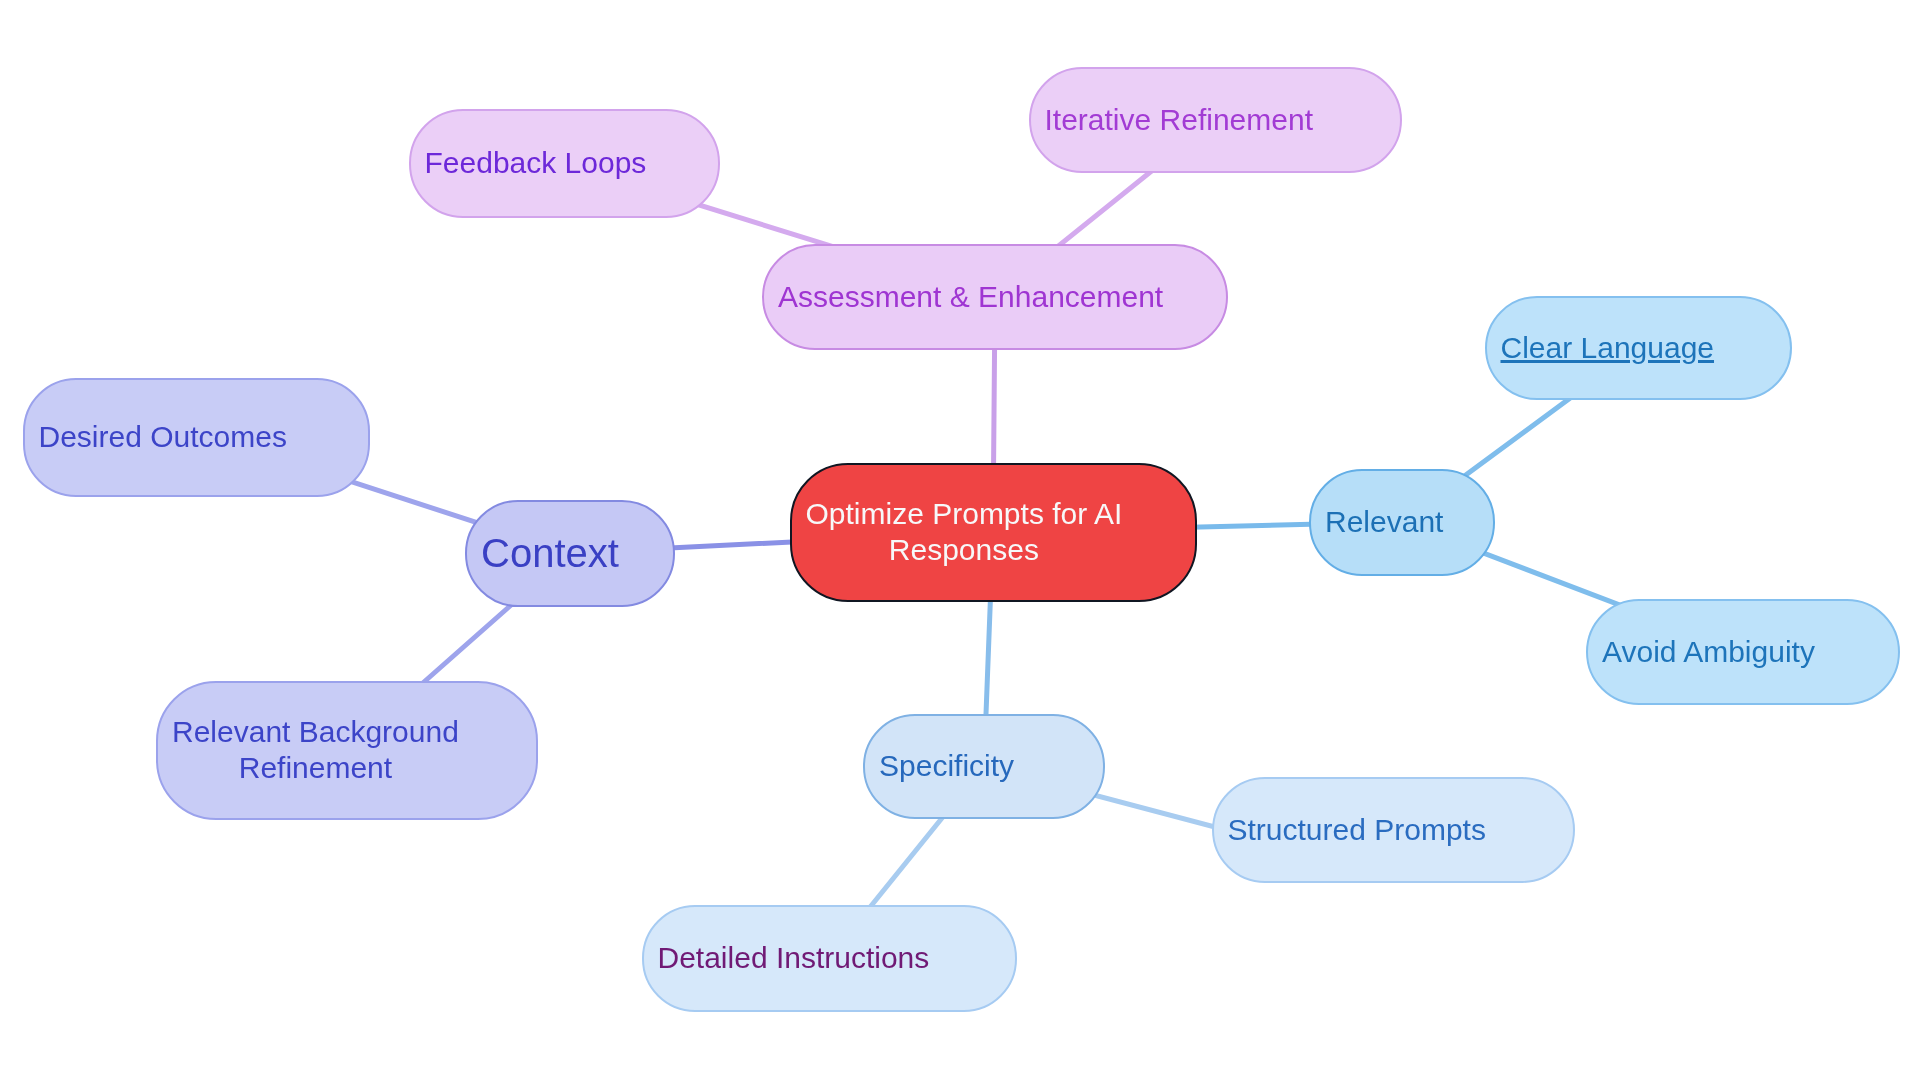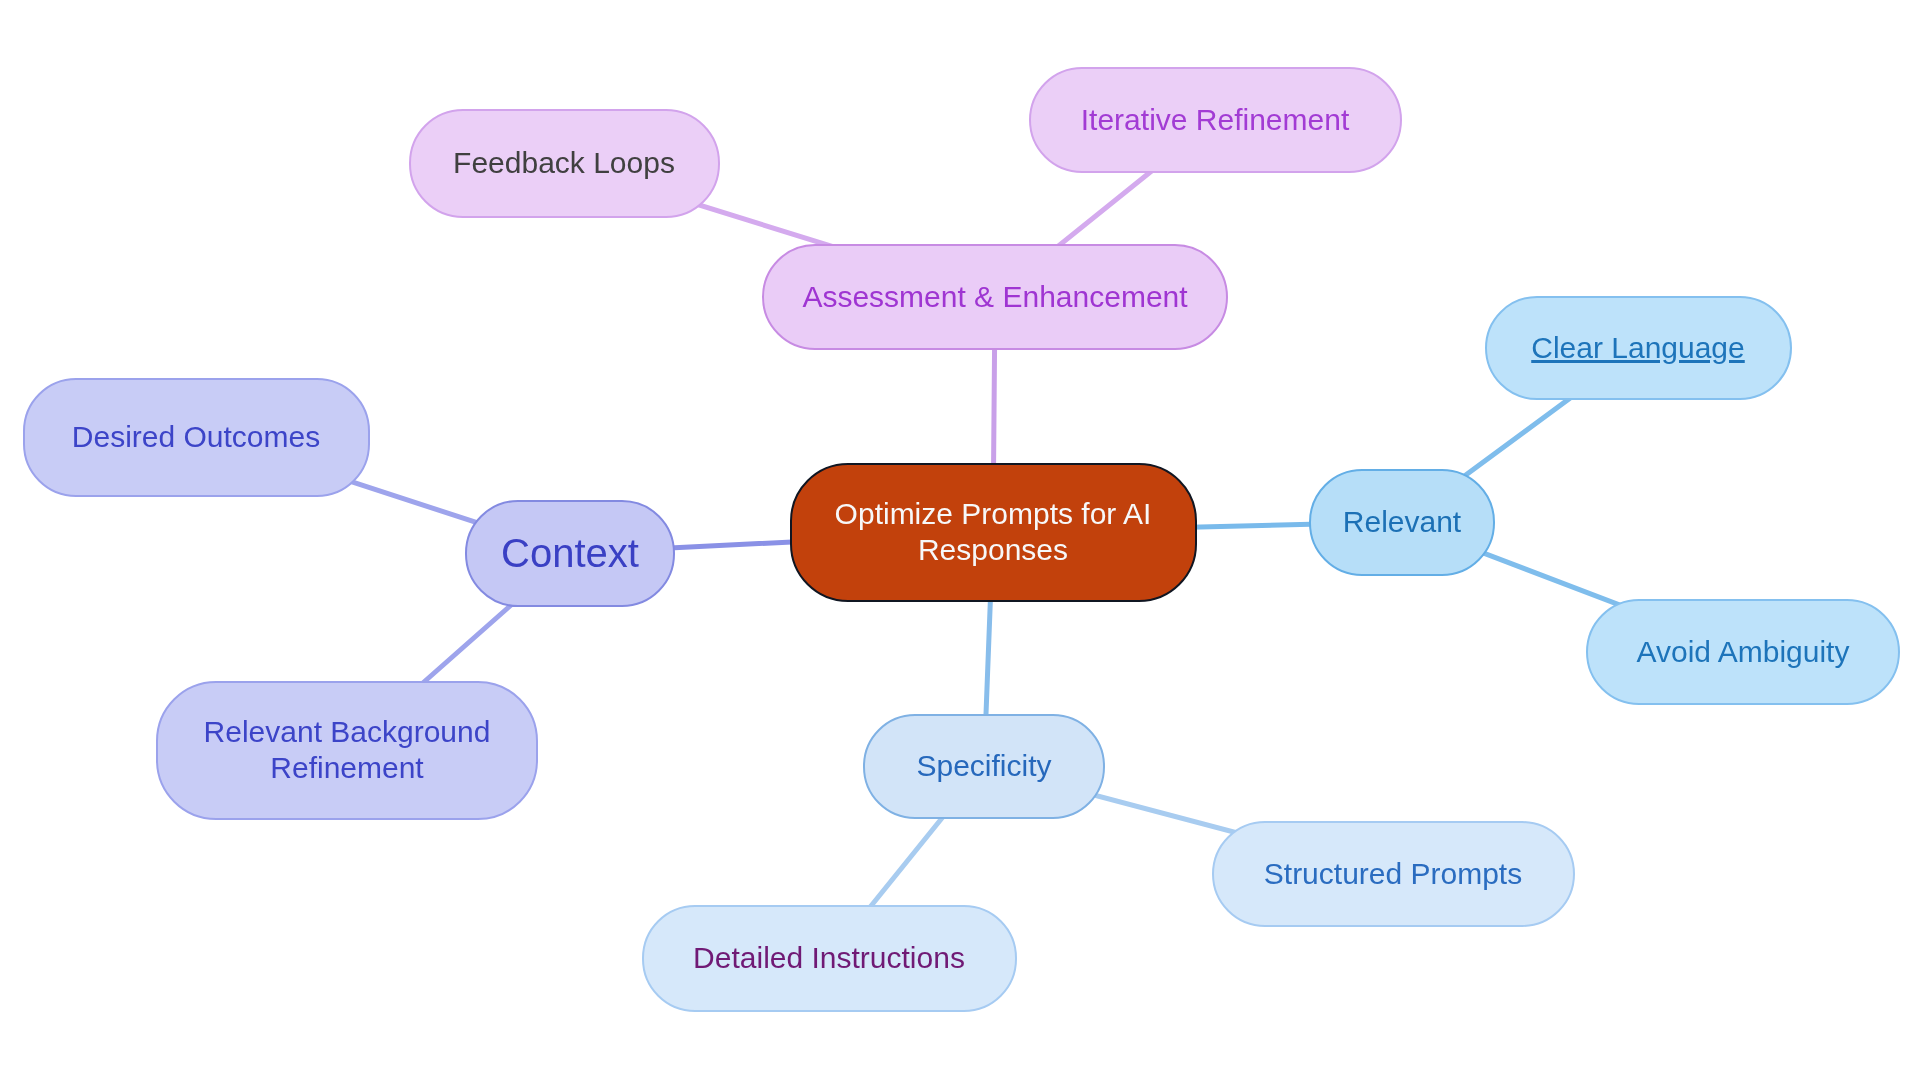--- a/index.html
+++ b/index.html
@@ -19,21 +19,20 @@
     position: absolute;
     left: 0;
     top: 0;
     width: 1920px;
     height: 1083px;
   }
   .node {
     position: absolute;
     display: flex;
     align-items: center;
-    justify-content: center;
     text-align: center;
     box-sizing: border-box;
     border-style: solid;
     border-width: 2px;
     cursor: pointer;
   }
   .node span {
     white-space: pre-line;
     line-height: 1.2;
     display: block;
@@ -52,28 +51,28 @@
       <line x1="1402" y1="522" x2="1638" y2="348" stroke="#7fbdec" stroke-width="5" stroke-linecap="round"></line>
       <line x1="1402" y1="522" x2="1743" y2="652" stroke="#7fbdec" stroke-width="5" stroke-linecap="round"></line>
       <line x1="993" y1="532" x2="570" y2="553" stroke="#8a91e6" stroke-width="5" stroke-linecap="round"></line>
       <line x1="570" y1="553" x2="196" y2="431" stroke="#9ea4ec" stroke-width="5" stroke-linecap="round"></line>
       <line x1="570" y1="553" x2="347" y2="750" stroke="#9ea4ec" stroke-width="5" stroke-linecap="round"></line>
       <line x1="993" y1="532" x2="984" y2="766" stroke="#88bdeb" stroke-width="5" stroke-linecap="round"></line>
       <line x1="984" y1="766" x2="829" y2="958" stroke="#a8ccf0" stroke-width="5" stroke-linecap="round"></line>
       <line x1="984" y1="766" x2="1393" y2="874" stroke="#a8ccf0" stroke-width="5" stroke-linecap="round"></line>
     </svg>
   <div id="nodes">
-      <div class="node" style="left: 789.5px; top: 462.5px; width: 407px; height: 139px; border-radius: 58px; background: #c2410c; border-color: rgb(16, 22, 34); color: rgb(247, 248, 249); font-size: 30px;">
+      <div class="node" style="left: 789.5px; top: 462.5px; width: 407px; height: 139px; border-radius: 58px; background: #ef4444; border-color: rgb(16, 22, 34); color: rgb(247, 248, 249); font-size: 30px;">
         <span>Optimize Prompts for AI
 Responses</span>
       </div>
       <div class="node" style="left: 762px; top: 244px; width: 466px; height: 106px; border-radius: 53px; background: rgb(234, 204, 247); border-color: rgb(199, 139, 227); color: rgb(159, 53, 210); font-size: 30px;">
         <span>Assessment &amp; Enhancement</span>
       </div>
-      <div class="node" style="left: 408.5px; top: 108.5px; width: 311px; height: 109px; border-radius: 54px; background: rgb(235, 207, 247); border-color: rgb(210, 163, 236); color: #404040; font-size: 30px;">
+      <div class="node" style="left: 408.5px; top: 108.5px; width: 311px; height: 109px; border-radius: 54px; background: rgb(235, 207, 247); border-color: rgb(210, 163, 236); color: #6d28d9; font-size: 30px;">
         <span>Feedback Loops</span>
       </div>
       <div class="node" style="left: 1028.5px; top: 67px; width: 373px; height: 106px; border-radius: 53px; background: rgb(235, 207, 247); border-color: rgb(210, 163, 236); color: rgb(162, 59, 212); font-size: 30px;">
         <span>Iterative Refinement</span>
       </div>
       <div class="node" style="left: 1309px; top: 468.5px; width: 186px; height: 107px; border-radius: 53px; background: rgb(182, 222, 248); border-color: rgb(99, 174, 230); color: rgb(28, 112, 181); font-size: 30px;">
         <span>Relevant</span>
       </div>
       <div class="node" style="left: 1484.5px; top: 296px; width: 307px; height: 104px; border-radius: 52px; background: rgb(189, 226, 250); border-color: rgb(132, 192, 239); color: rgb(29, 116, 186); font-size: 30px; text-decoration: underline;">
         <span>Clear Language</span>
@@ -90,17 +89,17 @@
       <div class="node" style="left: 156px; top: 680.5px; width: 382px; height: 139px; border-radius: 60px; background: rgb(200, 204, 246); border-color: rgb(155, 162, 236); color: rgb(60, 68, 200); font-size: 30px;">
         <span>Relevant Background
 Refinement</span>
       </div>
       <div class="node" style="left: 863px; top: 713.5px; width: 242px; height: 105px; border-radius: 52px; background: rgb(210, 228, 248); border-color: rgb(127, 177, 228); color: rgb(38, 104, 188); font-size: 30px;">
         <span>Specificity</span>
       </div>
       <div class="node" style="left: 641.5px; top: 904.5px; width: 375px; height: 107px; border-radius: 53px; background: rgb(214, 232, 250); border-color: rgb(166, 203, 242); color: #701a75; font-size: 30px;">
         <span>Detailed Instructions</span>
       </div>
-      <div class="node" style="left: 1211.5px; top: 821px; width: 363px; height: 106px; border-radius: 53px; background: rgb(214, 232, 250); border-color: rgb(166, 203, 242); color: rgb(42, 108, 192); font-size: 30px;">
+      <div class="node" style="left: 1211.5px; top: 777px; width: 363px; height: 106px; border-radius: 53px; background: rgb(214, 232, 250); border-color: rgb(166, 203, 242); color: rgb(42, 108, 192); font-size: 30px;">
         <span>Structured Prompts</span>
       </div>
     </div>
 </div>
 
 </body></html>

